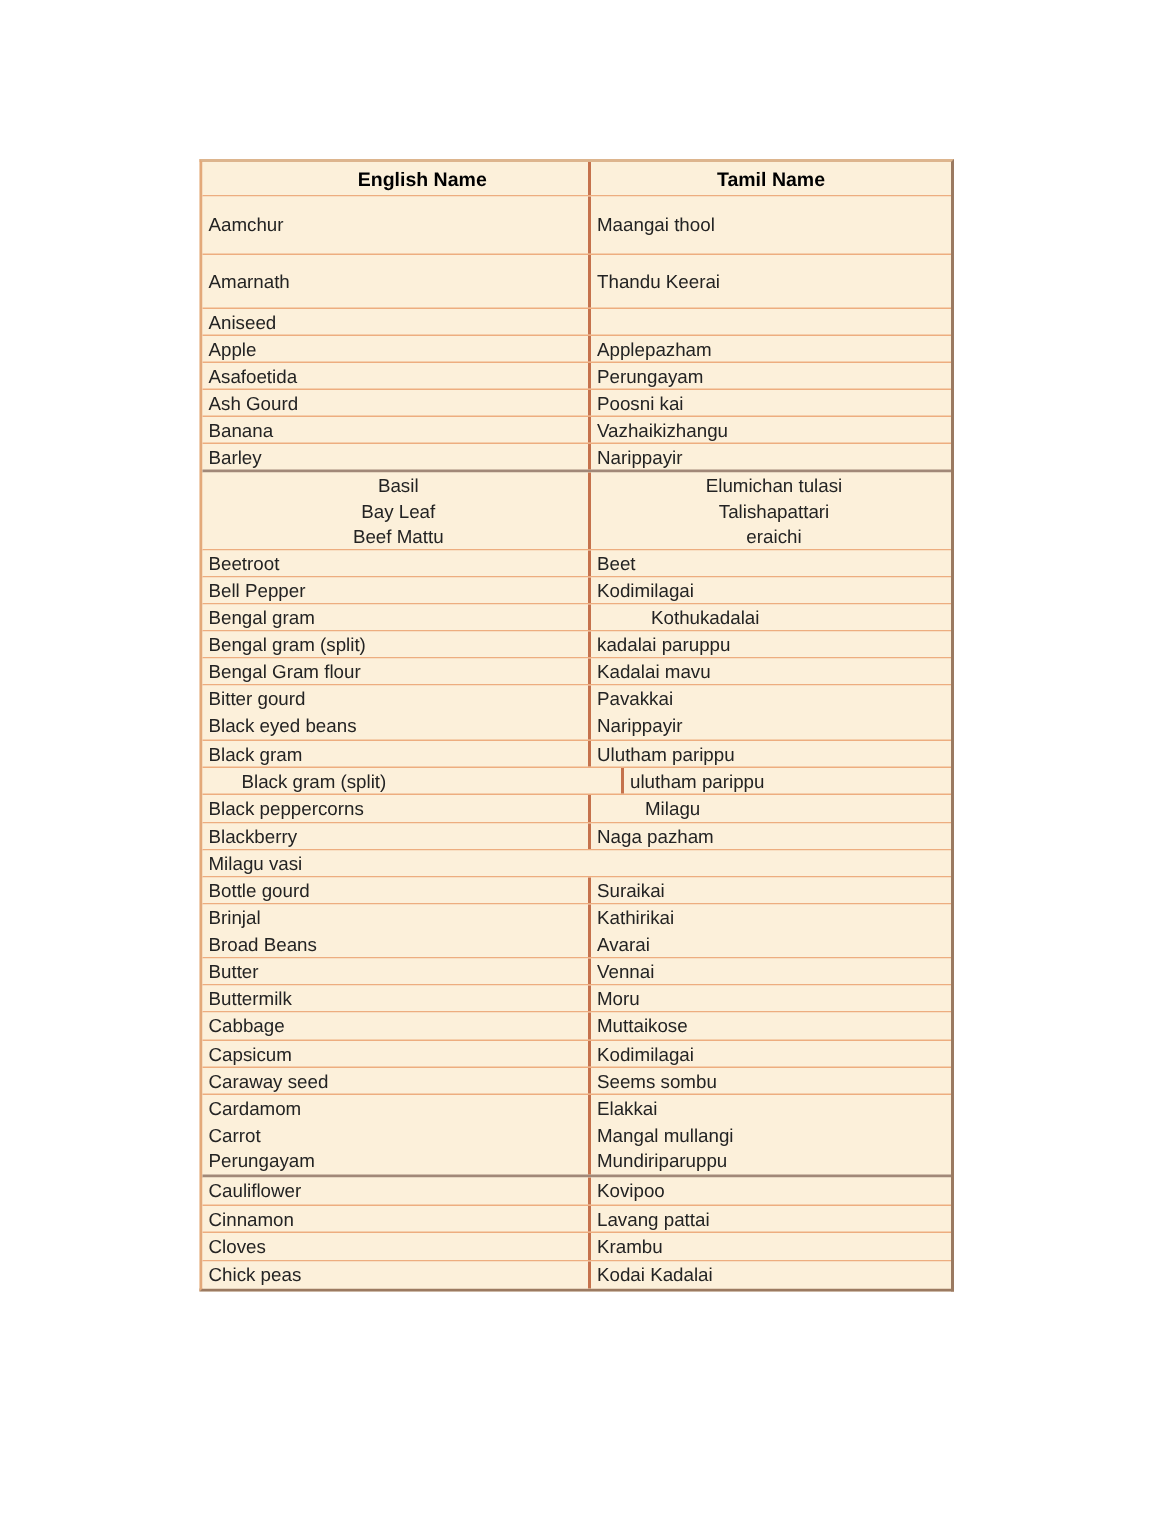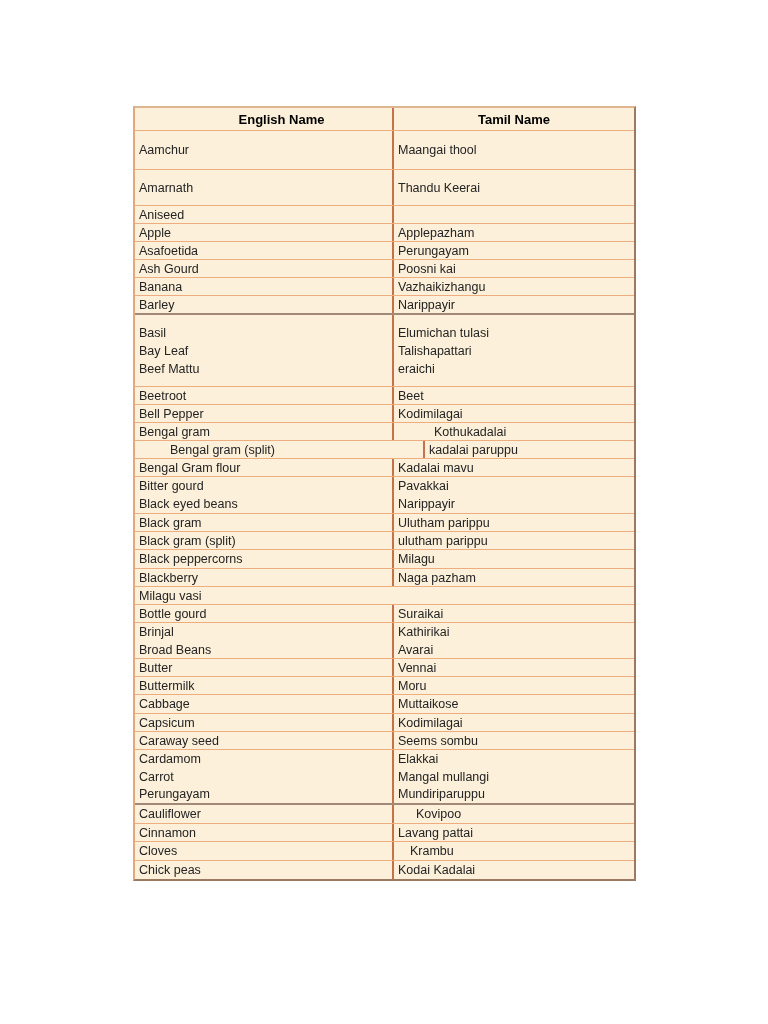--- a/index.html
+++ b/index.html
@@ -136,21 +136,21 @@
         </div>
       </div>
       <div class="tblock thick" style="height: 19px;">
         <div class="col en">
           <div class="line">Barley</div>
         </div>
         <div class="col ta">
           <div class="line">Narippayir</div>
         </div>
       </div>
-      <div class="tblock" style="height: 72px;">
+      <div class="tblock" style="height: 52px; text-align: center;">
         <div class="col en">
           <div class="line">Basil</div>
           <div class="line">Bay Leaf</div>
           <div class="line">Beef Mattu</div>
         </div>
         <div class="col ta">
           <div class="line">Elumichan tulasi</div>
           <div class="line">Talishapattari</div>
           <div class="line">eraichi</div>
         </div>
@@ -172,21 +172,21 @@
         </div>
       </div>
       <div class="tblock" style="height: 18px; gap: 36px;">
         <div class="col en">
           <div class="line">Bengal gram</div>
         </div>
         <div class="col ta">
           <div class="line">Kothukadalai</div>
         </div>
       </div>
-      <div class="tblock" style="height: 18px; padding-left: 31px;">
+      <div class="tblock" style="height: 18px;">
         <div class="col en">
           <div class="line">Bengal gram (split)</div>
         </div>
         <div class="col ta">
           <div class="line">kadalai paruppu</div>
         </div>
       </div>
       <div class="tblock" style="height: 18px;">
         <div class="col en">
           <div class="line">Bengal Gram flour</div>
@@ -206,29 +206,29 @@
         </div>
       </div>
       <div class="tblock" style="height: 18px;">
         <div class="col en">
           <div class="line">Black gram</div>
         </div>
         <div class="col ta">
           <div class="line">Ulutham parippu</div>
         </div>
       </div>
-      <div class="tblock" style="height: 18px;">
+      <div class="tblock" style="height: 18px; padding-left: 22px;">
         <div class="col en">
           <div class="line">Black gram (split)</div>
         </div>
         <div class="col ta">
           <div class="line">ulutham parippu</div>
         </div>
       </div>
-      <div class="tblock" style="height: 19px;">
+      <div class="tblock" style="height: 19px; gap: 32px;">
         <div class="col en">
           <div class="line">Black peppercorns</div>
         </div>
         <div class="col ta">
           <div class="line">Milagu</div>
         </div>
       </div>
       <div class="tblock" style="height: 18px;">
         <div class="col en">
           <div class="line">Blackberry</div>
@@ -305,37 +305,37 @@
           <div class="line">Cardamom</div>
           <div class="line">Carrot</div>
           <div class="line">Perungayam</div>
         </div>
         <div class="col ta">
           <div class="line">Elakkai</div>
           <div class="line">Mangal mullangi</div>
           <div class="line">Mundiriparuppu</div>
         </div>
       </div>
-      <div class="tblock" style="height: 19px; gap: 18px;">
+      <div class="tblock" style="height: 19px;">
         <div class="col en">
           <div class="line">Cauliflower</div>
         </div>
         <div class="col ta">
           <div class="line">Kovipoo</div>
         </div>
       </div>
       <div class="tblock" style="height: 18px;">
         <div class="col en">
           <div class="line">Cinnamon</div>
         </div>
         <div class="col ta">
           <div class="line">Lavang pattai</div>
         </div>
       </div>
-      <div class="tblock" style="height: 19px; gap: 12px;">
+      <div class="tblock" style="height: 19px;">
         <div class="col en">
           <div class="line">Cloves</div>
         </div>
         <div class="col ta">
           <div class="line">Krambu</div>
         </div>
       </div>
       <div class="tblock" style="height: 18px;">
         <div class="col en">
           <div class="line">Chick peas</div>

